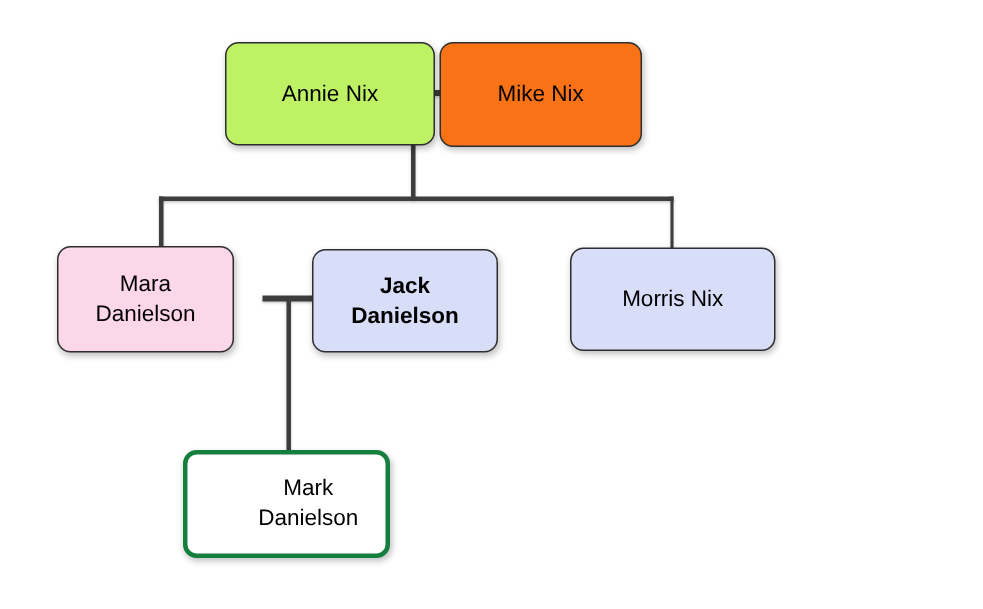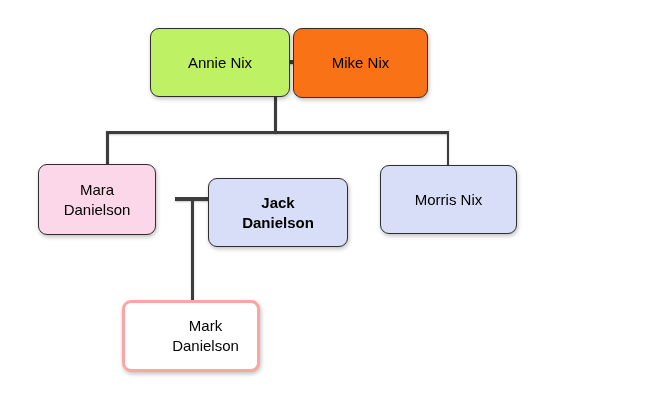--- a/index.html
+++ b/index.html
@@ -30,21 +30,21 @@
     border: 1.5px solid #2e2e2e;
     border-radius: 9px;
     display: flex;
     align-items: center;
     justify-content: center;
     text-align: center;
     box-shadow: 1px 2px 4px rgba(0,0,0,0.25);
     cursor: pointer;
   }
   .node.thick {
-    border: 3px solid #fca5a5;
+    border: 3px solid #15803d;
     padding-left: 29px;
   }
   .name {
     font-size: 15px;
     line-height: 20px;
     color: #000000;
     white-space: pre-line;
   }
   .name.bold {
     font-weight: bold;
@@ -67,21 +67,21 @@
       <div class="node" style="left: 122px; top: 28px; width: 140px; height: 69px; background: #bef264; margin-left: 28px;">
         <span class="name">Annie Nix</span>
       </div>
       <div class="node" style="left: 293px; top: 28px; width: 135px; height: 70px; background: #f97316;">
         <span class="name">Mike Nix</span>
       </div>
       <div class="node" style="left: 38px; top: 164px; width: 118px; height: 71px; background: rgb(252, 214, 233);">
         <span class="name">Mara
 Danielson</span>
       </div>
-      <div class="node" style="left: 208px; top: 166px; width: 140px; height: 69px; background: rgb(216, 221, 248); margin-top: 12px;">
+      <div class="node" style="left: 208px; top: 166px; width: 124px; height: 69px; background: rgb(216, 221, 248);">
         <span class="name bold">Jack
 Danielson</span>
       </div>
       <div class="node" style="left: 380px; top: 165px; width: 137px; height: 69px; background: rgb(216, 221, 248);">
         <span class="name">Morris Nix</span>
       </div>
       <div class="node thick" style="left: 122px; top: 300px; width: 138px; height: 72px; background: rgb(255, 255, 255);">
         <span class="name">Mark
 Danielson</span>
       </div>

